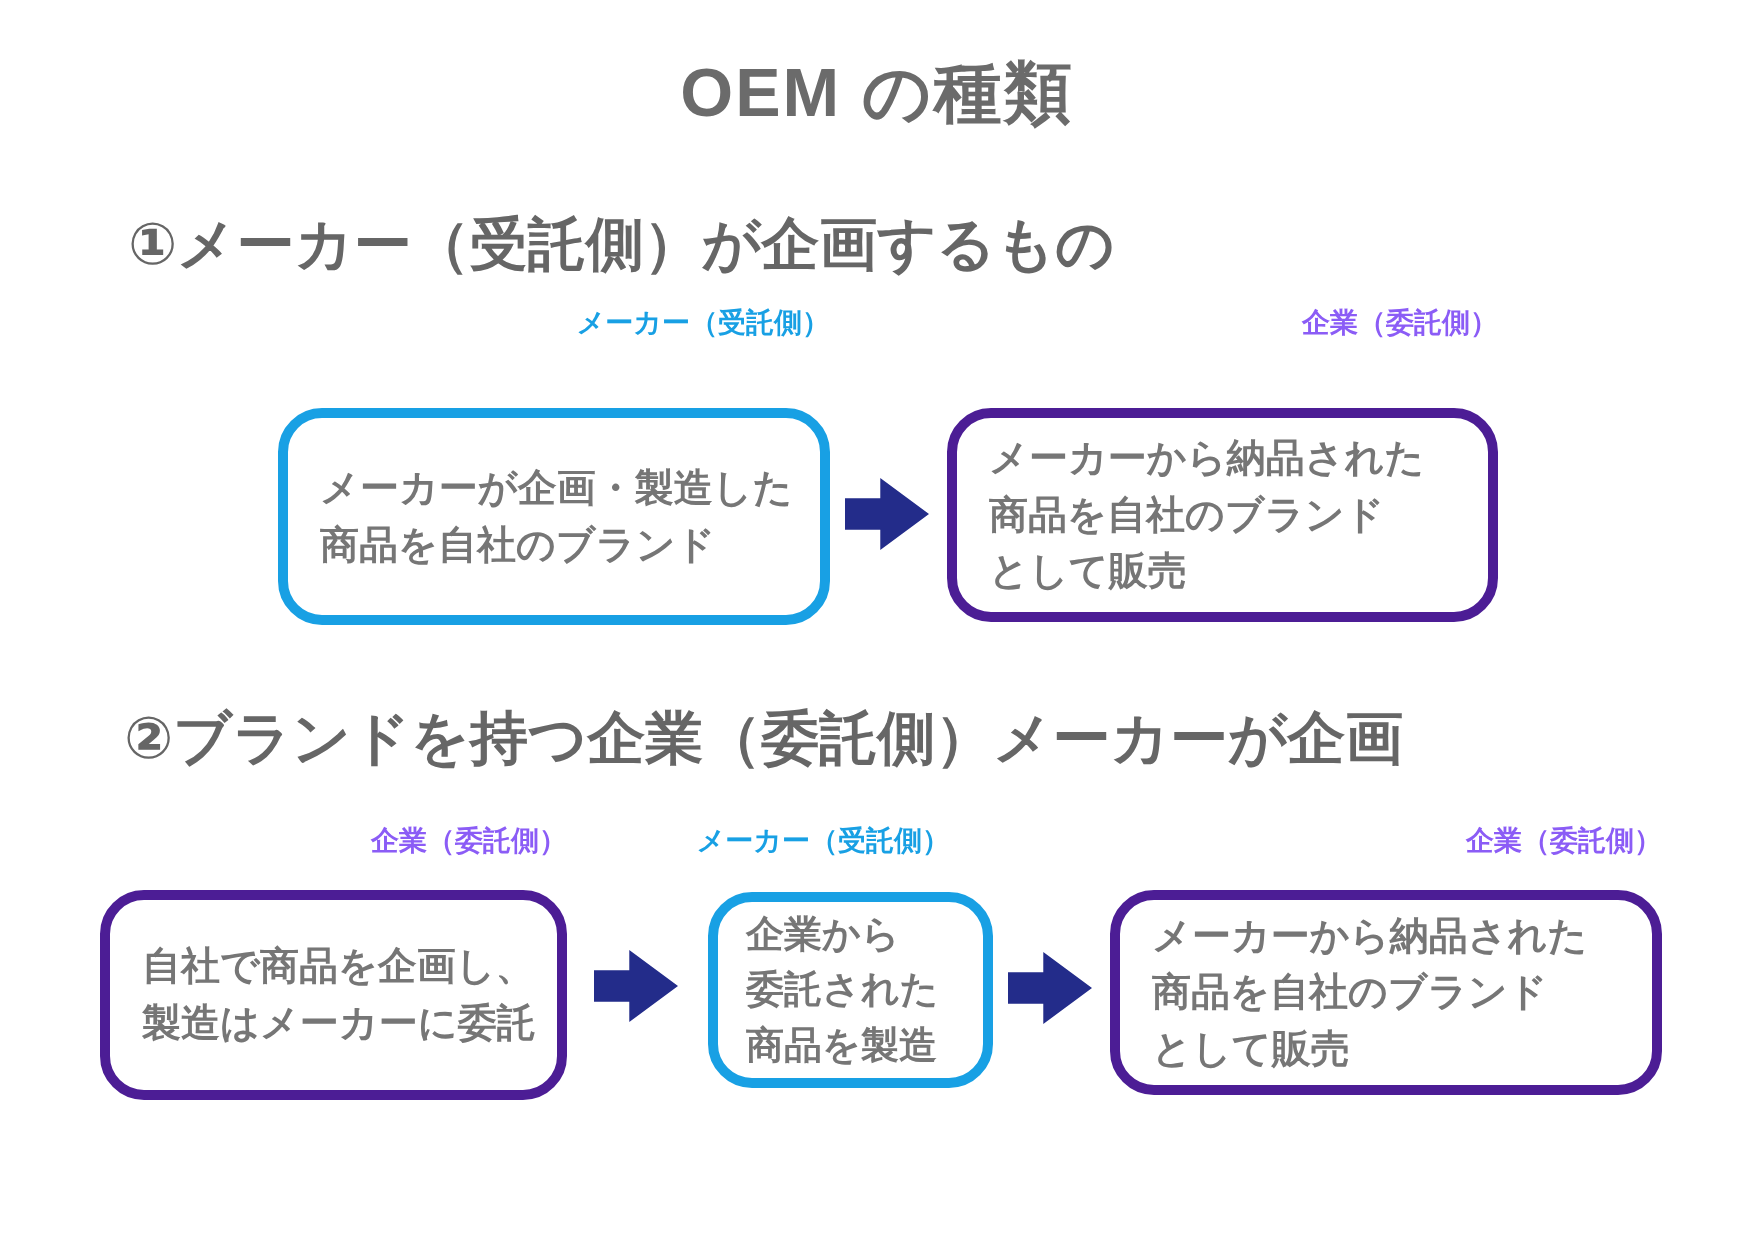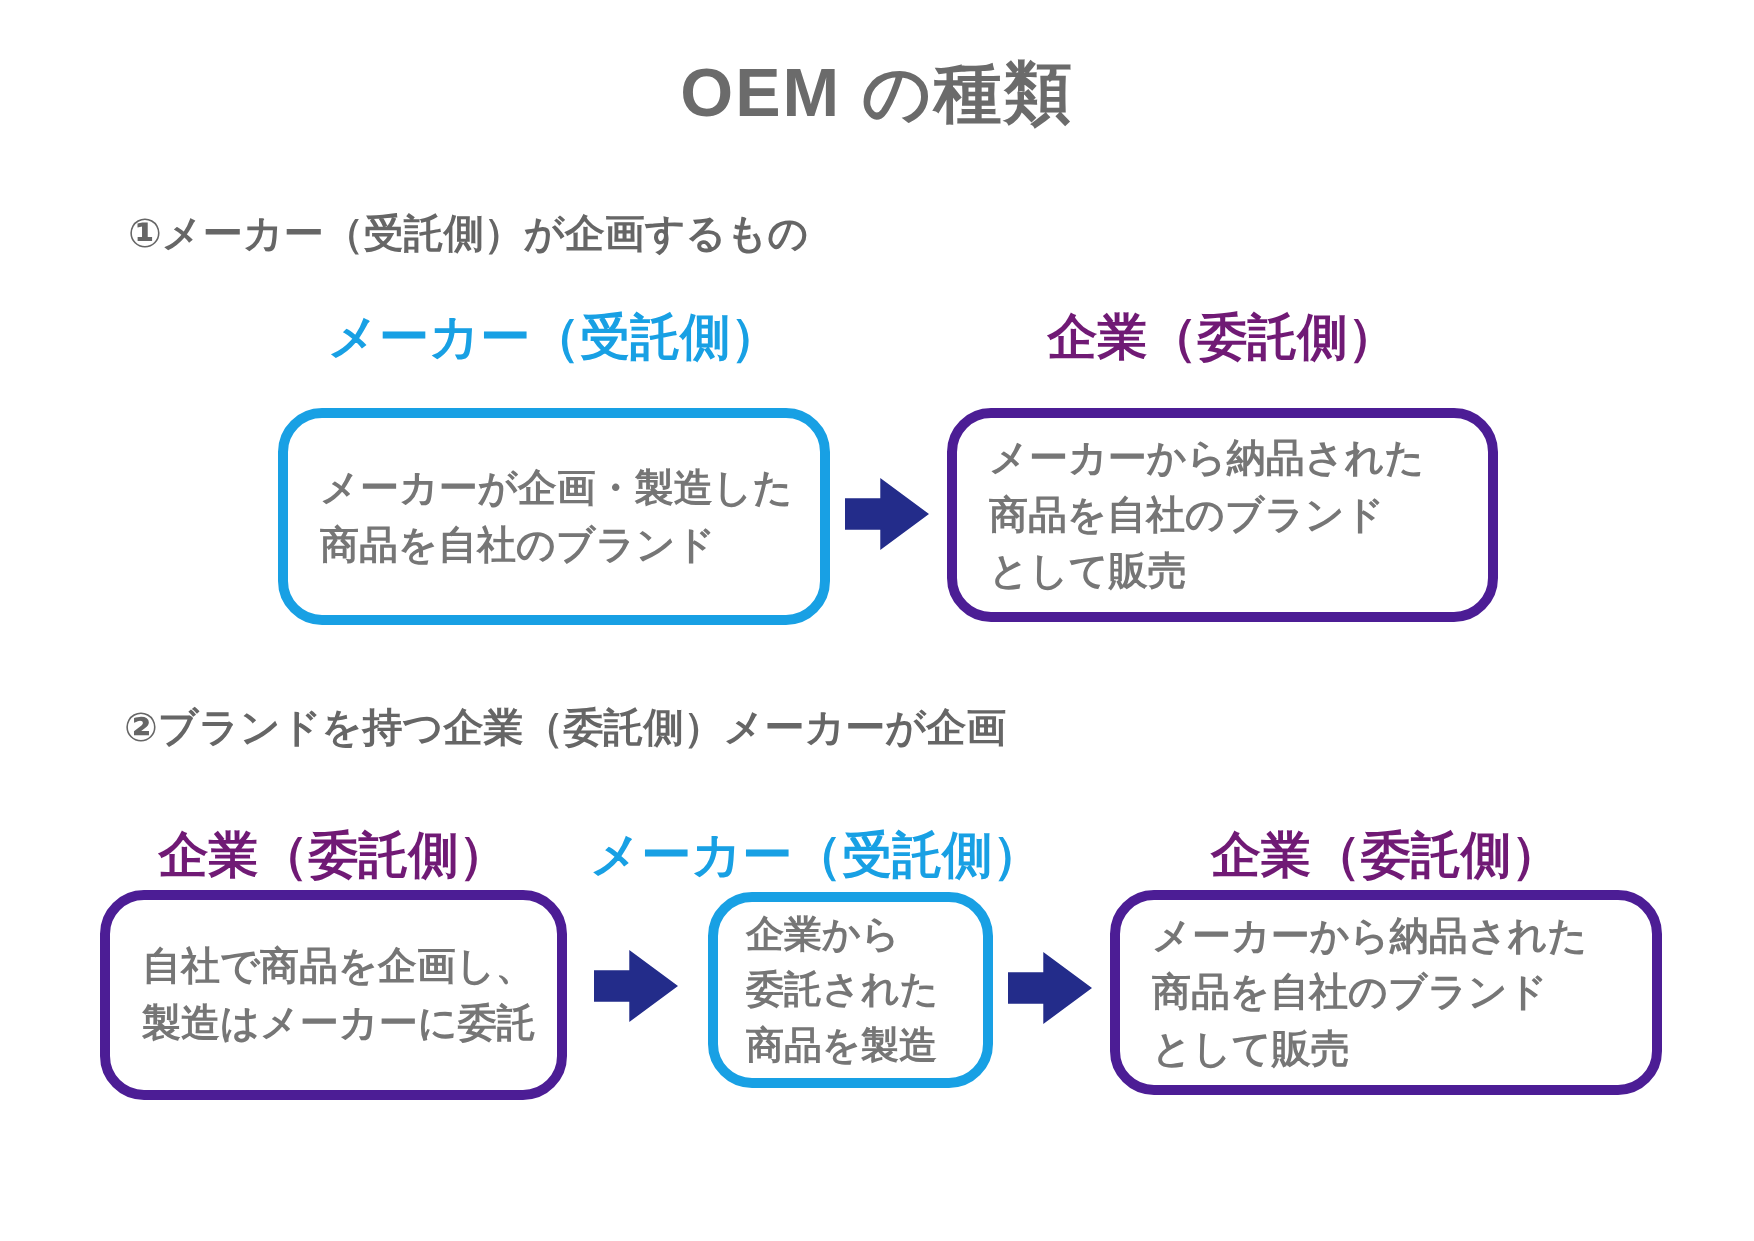--- a/index.html
+++ b/index.html
@@ -21,37 +21,37 @@
     top: 48px;
     width: 100%;
     text-align: center;
     font-size: 68px;
     font-weight: bold;
     color: #6b6b6b;
     letter-spacing: 2px;
   }
   .section-heading {
     position: absolute;
-    font-size: 40px;
+    font-size: 58px;
     font-weight: bold;
     color: #666666;
     white-space: nowrap;
   }
   .heading-1 { left: 128px; top: 206px; }
   .heading-2 { left: 124px; top: 700px; }
 
   .box-label {
     position: absolute;
-    text-align: center;
-    font-size: 50px;
+    text-align: right;
+    font-size: 28px;
     font-weight: bold;
     white-space: nowrap;
   }
   .label-blue   { color: #18a0e4; }
-  .label-orange { color: #701a75; }
+  .label-orange { color: #8b5cf6; }
 
   .round-box {
     position: absolute;
     box-sizing: border-box;
     border-radius: 44px;
     background: #ffffff;
     display: flex;
     align-items: center;
   }
   .box-blue   { border: 10px solid #18a0e4; }

